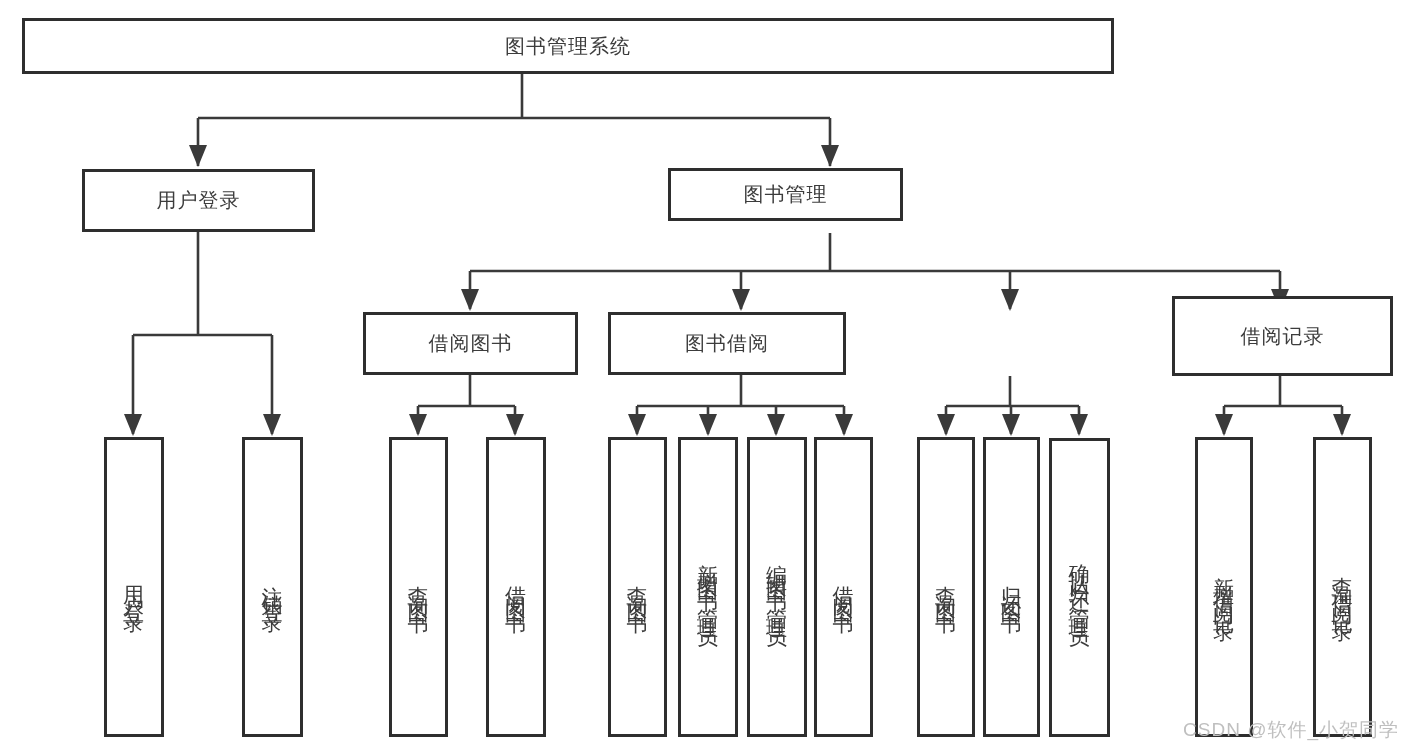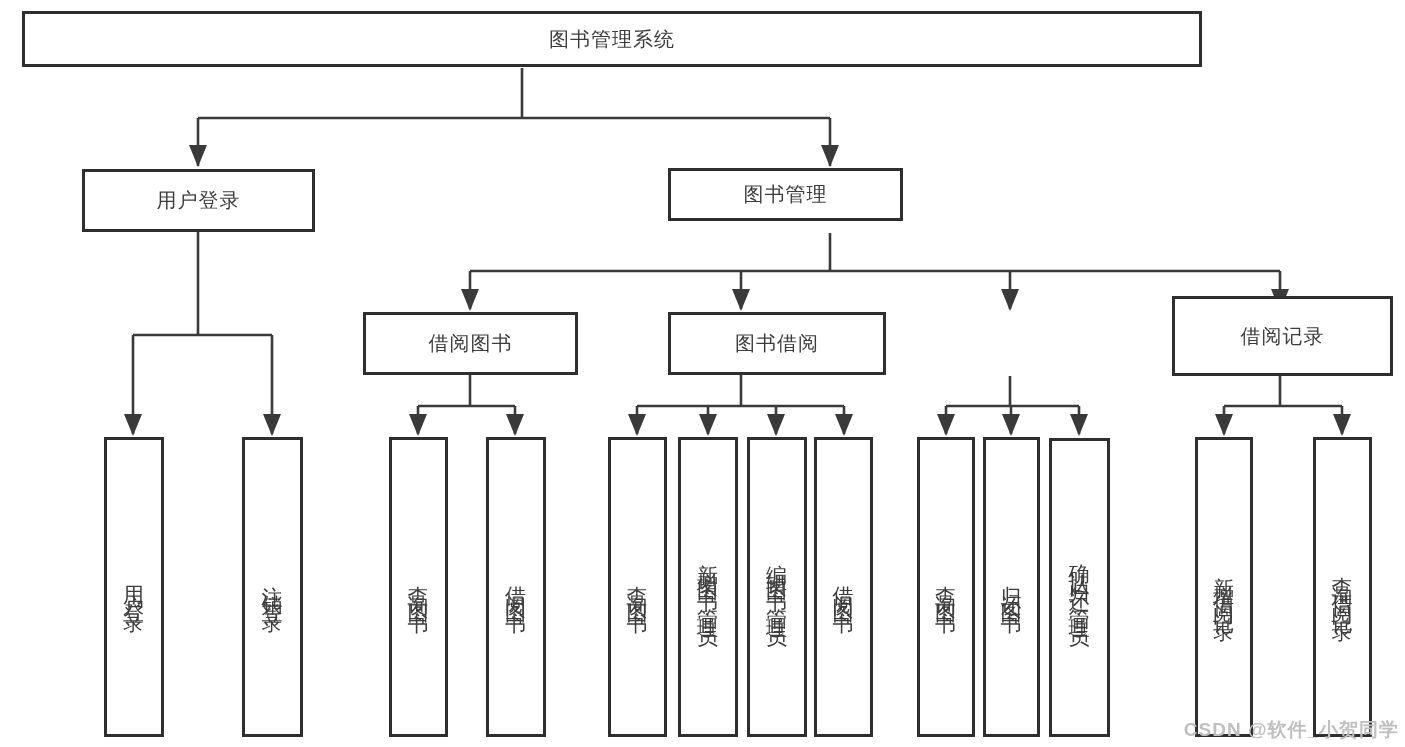--- a/index.html
+++ b/index.html
@@ -13,21 +13,21 @@
     border:3px solid #2e2e2e; display:flex; align-items:center; justify-content:center;
     color:#3c3c3c; z-index:2;
   }
   .hbox span { font-size:20px; letter-spacing:1px; white-space:nowrap; }
   .vbox span {
     writing-mode:vertical-lr; text-orientation:mixed;
     font-size:21px; letter-spacing:9px; line-height:1;
   }
   .watermark {
     position:absolute; right:6px; bottom:4px; z-index:3;
-    font-size:19px; color:#bfbfbf; letter-spacing:1px; white-space:nowrap;font-weight:bold;
+    font-size:19px; color:#bfbfbf; letter-spacing:1px; white-space:nowrap;
   }
 </style>
 </head>
 <body>
 
 <div class="canvas">
 
   <svg class="connectors" width="1405" height="747" viewBox="0 0 1405 747">
     <g stroke="#3a3a3a" stroke-width="2.6" fill="none">
       <path d="M522 68 V118 M198 118 H830 M198 118 V166 M830 118 V166"></path>
@@ -54,35 +54,35 @@
       <polygon points="767,414 785,414 776,436"></polygon>
       <polygon points="835,414 853,414 844,436"></polygon>
       <polygon points="937,414 955,414 946,436"></polygon>
       <polygon points="1002,414 1020,414 1011,436"></polygon>
       <polygon points="1070,414 1088,414 1079,436"></polygon>
       <polygon points="1215,414 1233,414 1224,436"></polygon>
       <polygon points="1333,414 1351,414 1342,436"></polygon>
     </g>
   </svg>
 
-  <div class="box hbox" style="left:22px; top:11px; width:1180px; height:56px">
+  <div class="box hbox" style="left:22px; top:18px; width:1092px; height:56px">
     <span>图书管理系统</span>
   </div>
 
   <div class="box hbox" style="left:82px; top:169px; width:233px; height:63px">
     <span>用户登录</span>
   </div>
   <div class="box hbox" style="left:668px; top:168px; width:235px; height:53px">
     <span>图书管理</span>
   </div>
 
   <div class="box hbox" style="left:363px; top:312px; width:215px; height:63px">
     <span>借阅图书</span>
   </div>
-  <div class="box hbox" style="left:668px; top:312px; width:218px; height:63px">
+  <div class="box hbox" style="left:608px; top:312px; width:238px; height:63px">
     <span>图书借阅</span>
   </div>
   <div class="box hbox" style="left:1172px; top:296px; width:221px; height:80px">
     <span>借阅记录</span>
   </div>
 
   <div class="box vbox" style="left:104px; top:437px; width:60px; height:300px">
     <span>用户登录</span>
   </div>
   <div class="box vbox" style="left:242px; top:437px; width:61px; height:300px">

